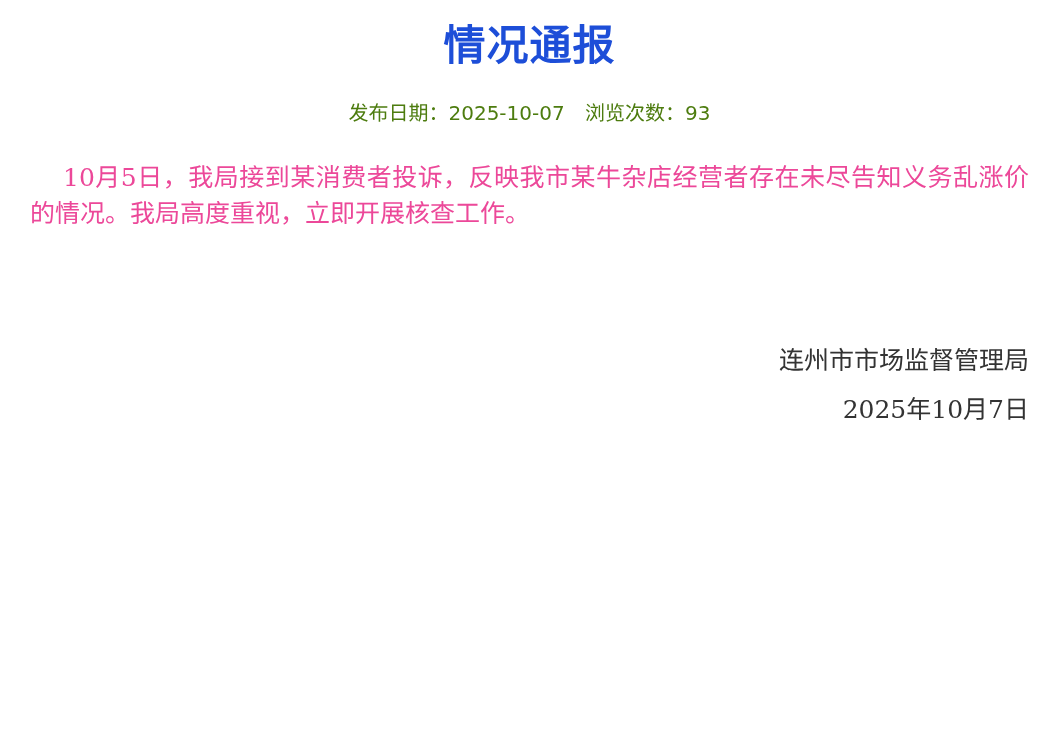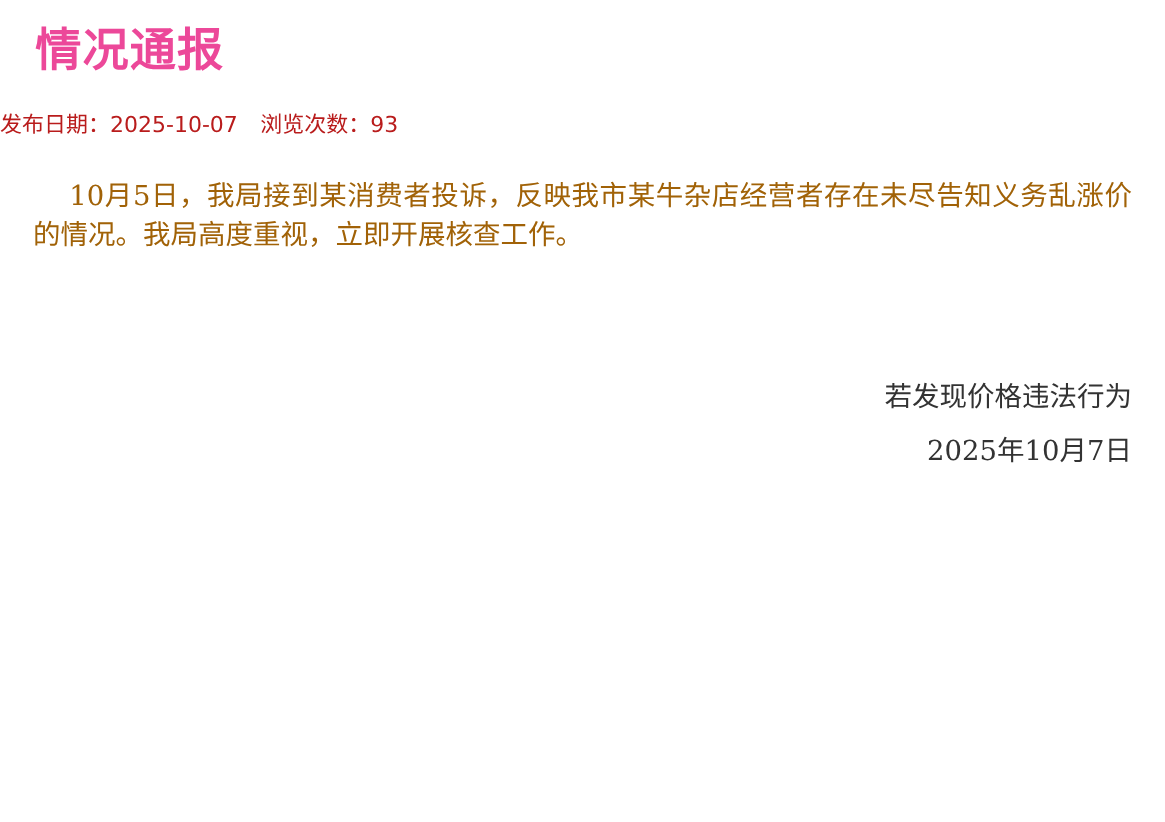--- a/index.html
+++ b/index.html
@@ -16,45 +16,45 @@
   }
   .page {
     width: 1059px;
     height: 747px;
     box-sizing: border-box;
     padding-top: 22px;
     background: #ffffff;
   }
   .page-title {
     margin: 0;
-    text-align: left;
+    text-align: center;
     font-family: "DejaVu Sans", "Liberation Sans", sans-serif;
     font-weight: 700;
     font-size: 42px;
     line-height: 48px;
-    color: #ec4899;
+    color: #1d4ed8;
     letter-spacing: 1px;
-    padding-left: 32px;
   }
   .meta-line {
     margin-top: 32px;
+    text-align: center;
     font-family: "DejaVu Sans", "Liberation Sans", sans-serif;
     font-size: 20px;
     line-height: 22px;
-    color: #b91c1c;
+    color: #4d7c0f;
   }
   .meta-line .meta-gap {
     margin-left: 14px;
   }
   .notice-body {
     margin-top: 36px;
     padding: 0 30px;
     font-size: 25px;
     line-height: 36px;
-    color: #a16207;
+    color: #ec4899;
     text-align: justify;
   }
   .notice-body p {
     margin: 0 0 15px 0;
     text-indent: 33px;
     word-break: break-all;
   }
   .signature-block {
     margin-top: 104px;
     padding: 0 30px;
@@ -77,17 +77,17 @@
   <div class="meta-line">
     <span>发布日期：</span><span>2025-10-07</span>
     <span class="meta-gap">浏览次数：</span><span>93</span>
   </div>
 
   <div class="notice-body">
     <p>10月5日，我局接到某消费者投诉，反映我市某牛杂店经营者存在未尽告知义务乱涨价的情况。我局高度重视，立即开展核查工作。</p>
   </div>
 
   <div class="signature-block">
-    <p>若发现价格违法行为</p>
+    <p>连州市市场监督管理局</p>
     <p>2025年10月7日</p>
   </div>
 
 </div>
 
 </body></html>

